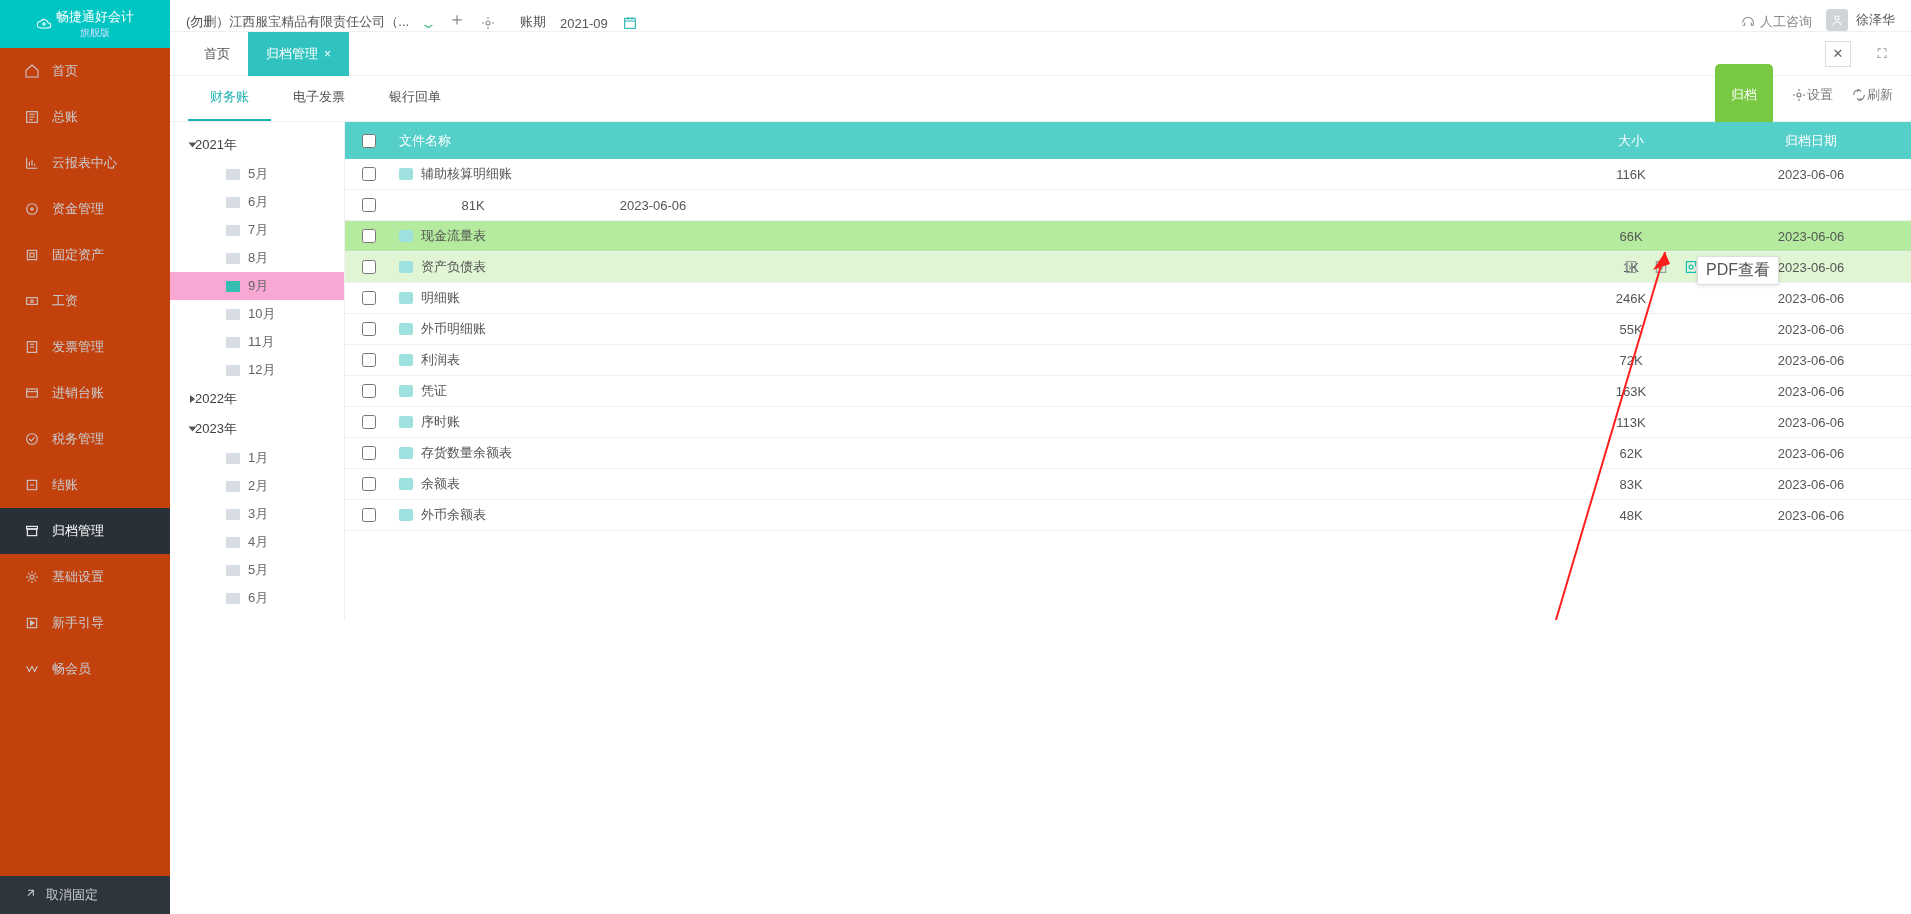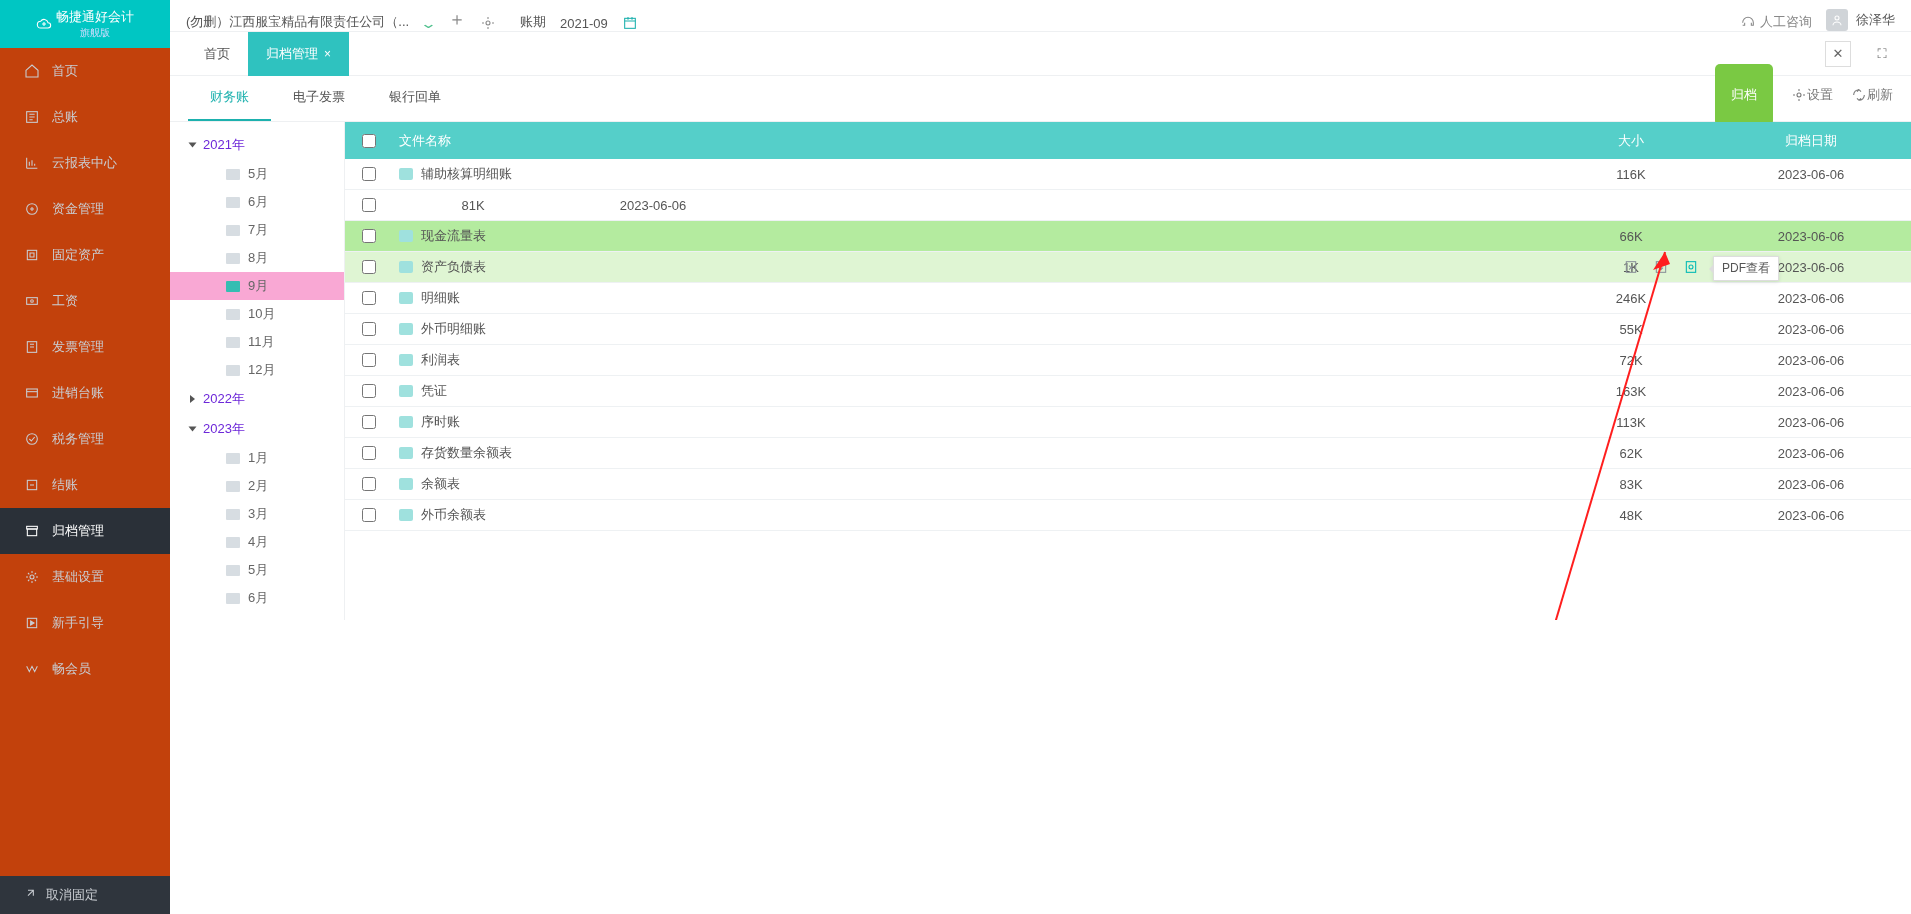--- a/index.html
+++ b/index.html
@@ -29,21 +29,21 @@
 .right .close{width:26px;height:26px;border:1px solid #ddd;display:flex;align-items:center;justify-content:center;cursor:pointer;color:#666}
 .subtabs-wrap{width:100%;display:flex;flex-direction:column}
 .subtabs{height:46px;display:flex;padding:0 18px;gap:0;border-bottom:1px solid #eef0f2;position:relative}
 .subtab{padding:12px 22px;cursor:pointer;color:#555}
 .subtab.active{color:#1db1ae;border-bottom:2px solid #1db1ae}
 .subtabs .actions{margin-left:auto;display:flex;align-items:center;gap:18px;padding-bottom:8px}
 .btn-primary{background:#7ac943;color:#fff;padding:22px 16px;border-radius:5px;cursor:pointer}
 .link{color:#777;cursor:pointer;display:inline-flex;align-items:center;}
 .body{flex:1;display:flex;min-height:0}
 .tree{width:175px;border-right:1px solid #eef0f2;padding:8px 0;overflow:auto}
-.tree .yr{padding:6px 20px;display:flex;align-items:center;gap:8px;cursor:pointer;color:#6d28d9}
+.tree .yr{padding:6px 20px;display:flex;align-items:center;cursor:pointer;color:#404040}
 .tree .mo{padding:5px 20px 5px 56px;display:flex;align-items:center;gap:8px;cursor:pointer;color:#666}
 .tree .mo.active{background:#f9a8d4}
 .tree .caret{display:inline-block;width:0;height:0;border-left:5px solid #555;border-top:4px solid transparent;border-bottom:4px solid transparent}
 .tree .caret.open{transform:rotate(90deg)}
 .folder-ico{width:14px;height:11px;background:#d7dde2;border-radius:1px;position:relative;display:inline-block}
 .folder-ico.active{background:#35bdb2}
 .table{flex:1;overflow:auto;position:relative}
 .thead{display:flex;background:#55cfc9;color:#fff;height:37px;align-items:center;font-size:13px}
 .th-chk{width:48px;display:flex;justify-content:center}
 .th-name{flex:1;padding-left:6px}
@@ -54,21 +54,21 @@
 .row.r-hov{background:#dff5d3}
 .cell-chk{width:48px;display:flex;justify-content:center}
 .cell-name{flex:1;display:flex;align-items:center;gap:8px;padding-left:6px}
 .cell-size{width:160px;text-align:center}
 .cell-date{width:200px;text-align:center}
 input[type=checkbox]{width:14px;height:14px;cursor:pointer}
 .doc-ico{width:14px;height:12px;background:#9fe1de;border-radius:2px;display:inline-block}
 .row-actions{position:absolute;right:210px;display:flex;gap:10px;align-items:center}
 .row-actions .act{width:20px;height:20px;display:flex;align-items:center;justify-content:center;color:#8a9199;cursor:pointer}
 .row-actions .act.hl{color:#00b9b5}
-.tooltip{position:absolute;right:132px;top:4px;background:#fff;border:1px solid #ddd;padding:3px 8px;font-size:12px;color:#555;box-shadow:0 1px 4px rgba(0,0,0,.1)}
+.tooltip{position:absolute;right:132px;top:4px;background:#fff;border:1px solid #ddd;padding:3px 8px;font-size:16px;color:#555;box-shadow:0 1px 4px rgba(0,0,0,.1)}
 .tooltip::before{content:"";position:absolute;left:-5px;top:7px;border-right:5px solid #ddd;border-top:5px solid transparent;border-bottom:5px solid transparent}
 .arrow-annot{position:absolute;pointer-events:none}
 .arrow-annot line{stroke:#ff1e1e;stroke-width:2}
 .arrow-annot polygon{fill:#ff1e1e}
 svg.ic{width:16px;height:16px;stroke:currentColor;fill:none;stroke-width:1.6}
 </style>
 </head>
 <body>
 
 <div class="app">

